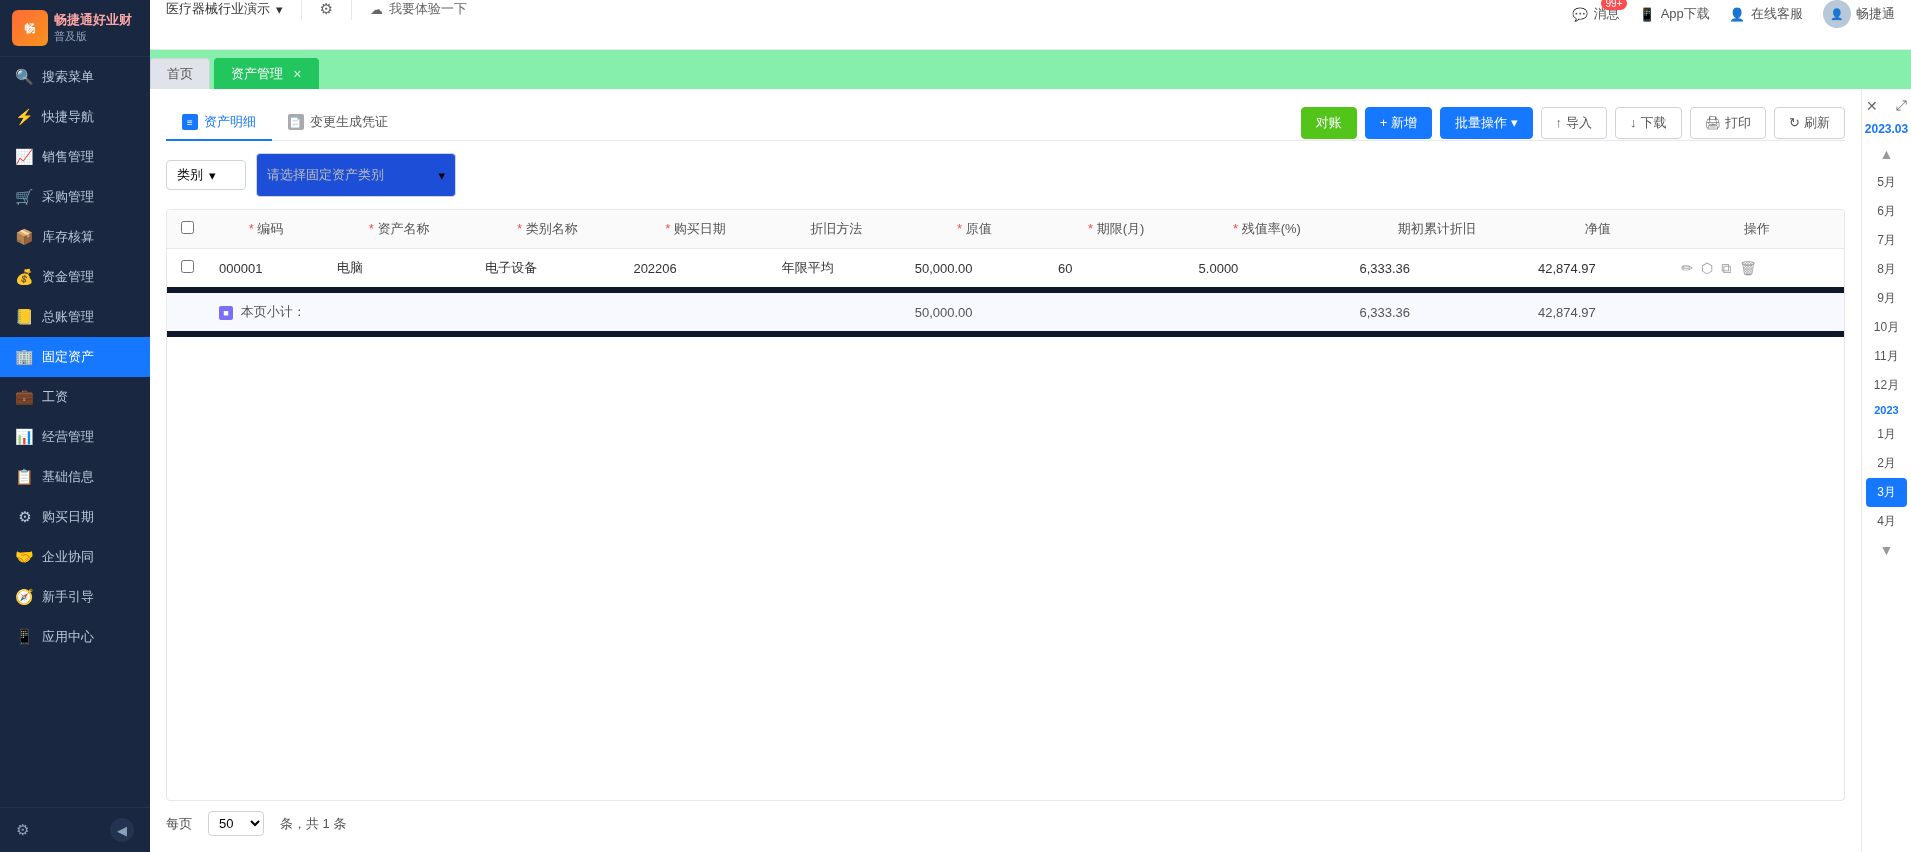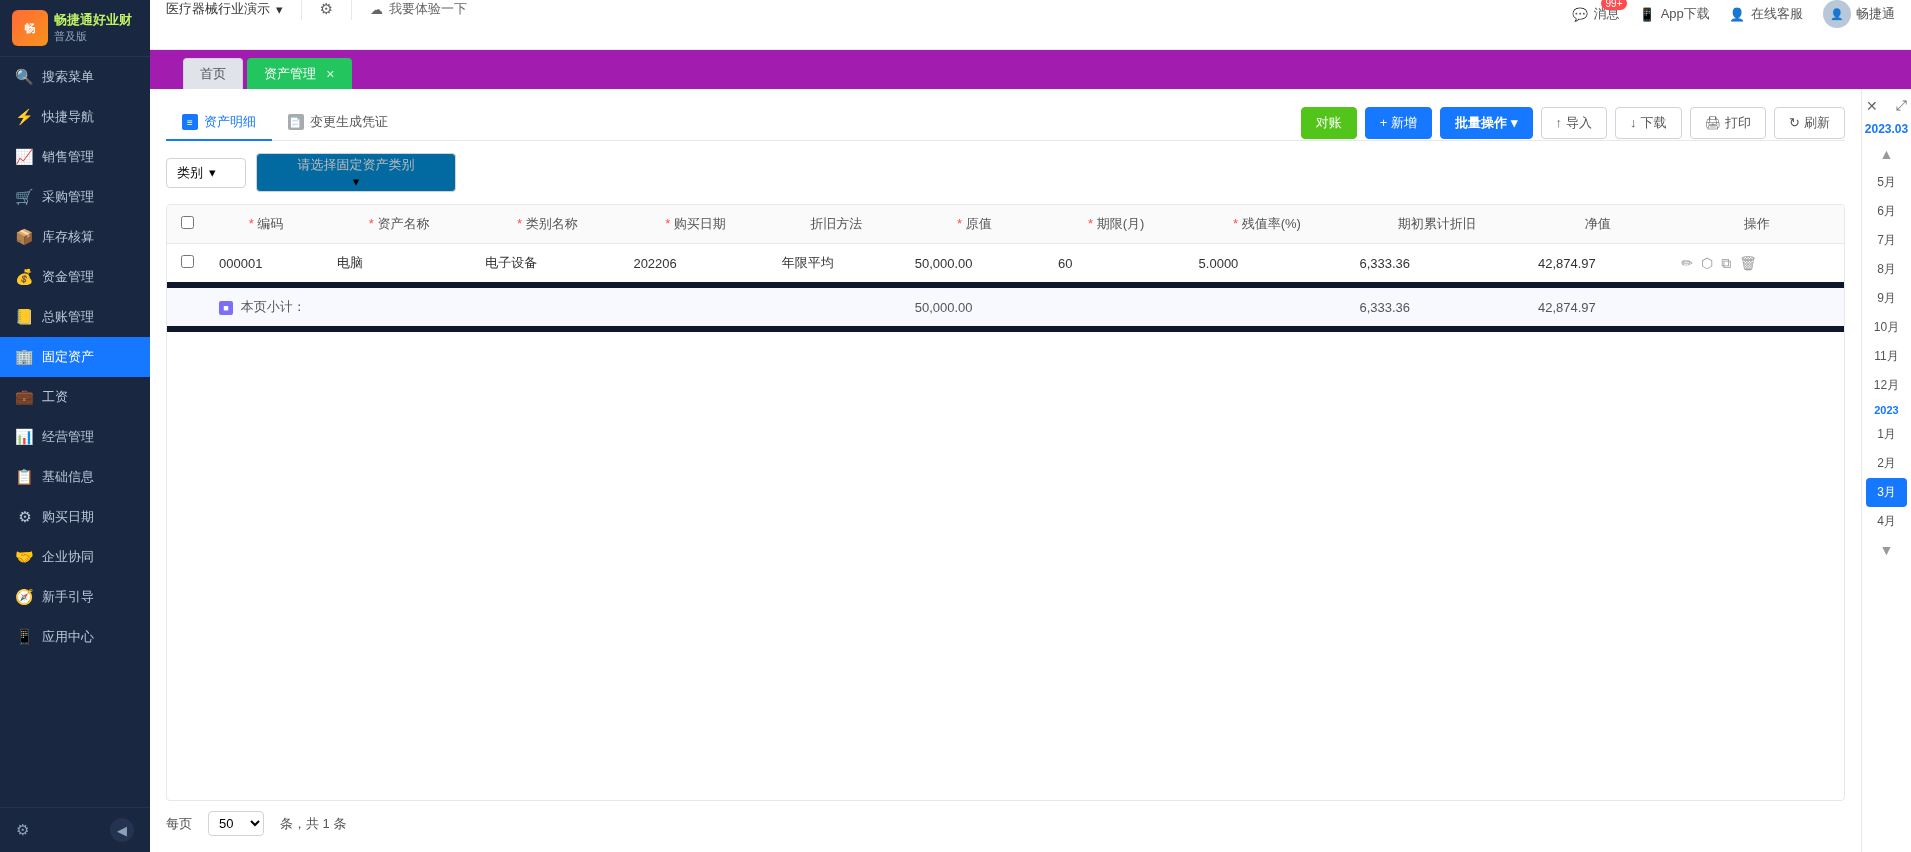--- a/index.html
+++ b/index.html
@@ -17,21 +17,21 @@
     .sidebar-logo {
       padding: 10px 12px;
       background: #1a2740;
       display: flex;
       align-items: center;
       gap: 6px;
       border-bottom: 1px solid #243350;
       min-height: 50px;
     }
     .sidebar-logo-text {
-      color: #bef264;
+      color: #fca5a5;
       font-size: 13px;
       font-weight: bold;
       line-height: 1.3;
     }
     .sidebar-logo-sub {
       color: #8ca0b5;
       font-size: 11px;
     }
     .sidebar-scroll {
       flex: 1;
@@ -134,22 +134,22 @@
       border-radius: 50%;
       display: flex;
       align-items: center;
       justify-content: center;
       color: #fff;
       font-size: 11px;
     }
 
     
     .tabs-bar {
-      background: #a21caf;
-      padding: 8px 33px 0;
+      background: #86efac;
+      padding: 8px 0 0;
       display: flex;
       gap: 4px;
       flex-shrink: 0;
     }
     .tab-item {
       padding: 6px 16px;
       border-radius: 4px 4px 0 0;
       cursor: pointer;
       font-size: 13px;
       background: #e0e4ea;
@@ -246,21 +246,20 @@
     }
     .btn-success {
       background: #52c41a;
       color: #fff;
       border-color: #52c41a;
     }
     .btn-batch {
       background: #1677ff;
       color: #fff;
       border-color: #1677ff;
-      font-weight: bold;
     }
 
     
     .filter-row {
       display: flex;
       align-items: center;
       gap: 10px;
       margin-bottom: 12px;
     }
     .filter-select {
@@ -271,27 +270,26 @@
       border-radius: 4px;
       padding: 5px 10px;
       background: #fff;
       cursor: pointer;
       min-width: 80px;
     }
     .filter-select-wide {
       min-width: 200px;
       border: 1px solid #d0d4da;
       border-radius: 4px;
-      padding: 2px 10px;
-      background: #0369a1;
+      padding: 12px 10px;
+      background: #1d4ed8;
       cursor: pointer;
       display: flex;
       align-items: center;
       justify-content: space-between;
-      flex-direction: column;
     }
     .filter-placeholder { color: #bbb; }
 
     
     .table-wrap {
       flex: 1;
       overflow: auto;
       border: 1px solid #e8e8e8;
       border-radius: 4px;
     }

